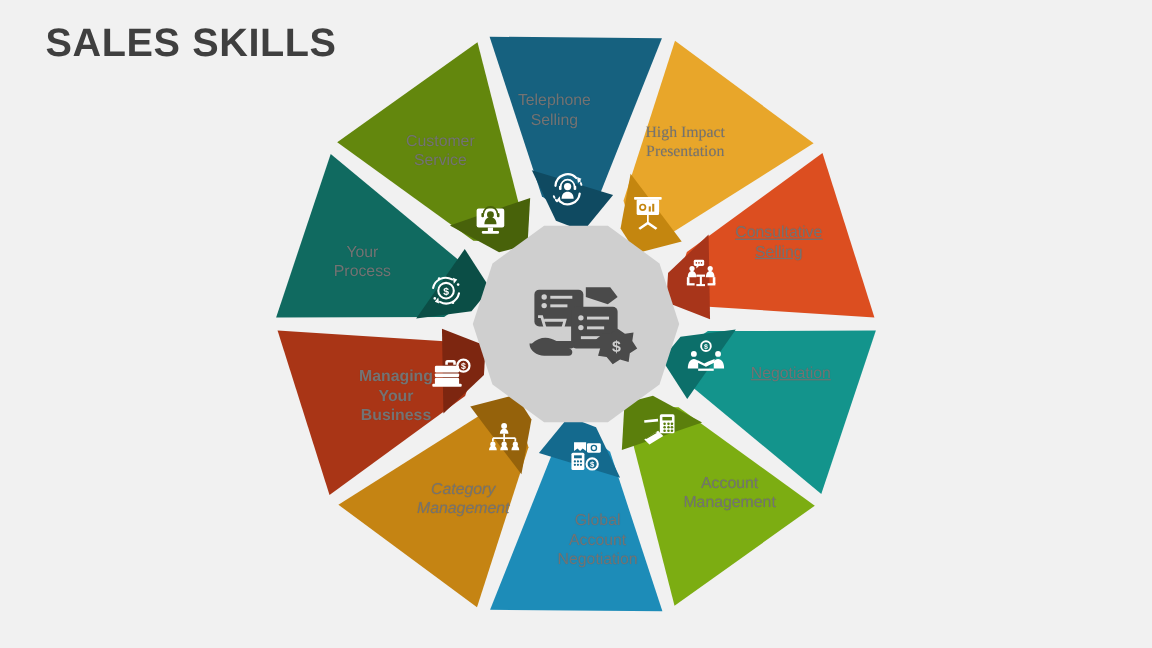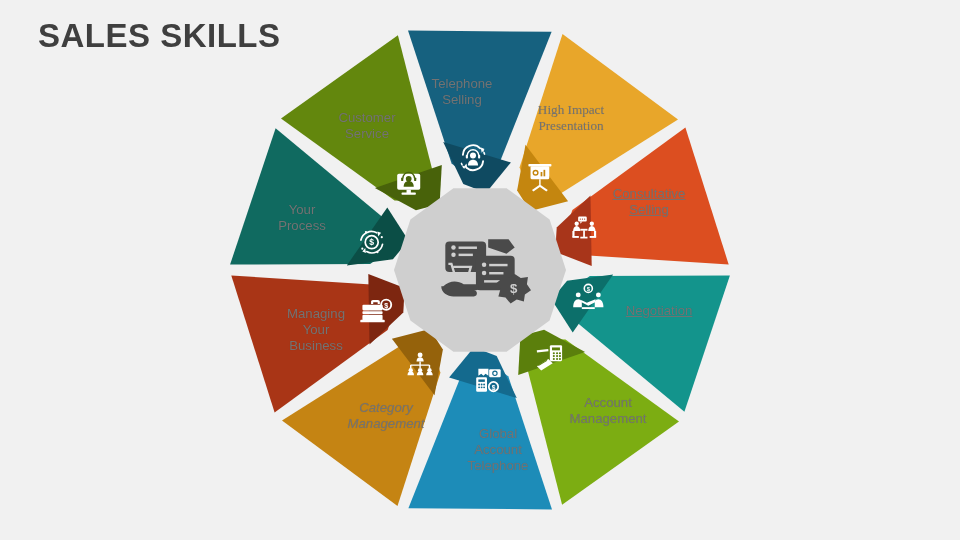--- a/index.html
+++ b/index.html
@@ -311,24 +311,24 @@
 Selling</div>
         <div class="seg-label" style="left: 349px; top: 106px; font-family: Liberation Serif, serif;">High Impact
 Presentation</div>
         <div class="seg-label" style="left: 427px; top: 190px; text-decoration: underline;">Consultative
 Selling</div>
         <div class="seg-label" style="left: 437px; top: 299px; text-decoration: underline;">Negotiation</div>
         <div class="seg-label" style="left: 386px; top: 399px;">Account
 Management</div>
         <div class="seg-label" style="left: 276px; top: 438px;">Global
 Account
-Telephone</div>
+Negotiation</div>
         <div class="seg-label" style="left: 164px; top: 404px; font-style: italic;">Category
 Management</div>
-        <div class="seg-label" style="left: 94px; top: 318px;">Managing
+        <div class="seg-label" style="left: 108px; top: 318px; font-weight: bold;">Managing
 Your
 Business</div>
         <div class="seg-label" style="left: 80px; top: 206px;">Your
 Process</div>
         <div class="seg-label" style="left: 145px; top: 114px;">Customer
 Service</div>
       </div>
   </div>
 
 </div>

